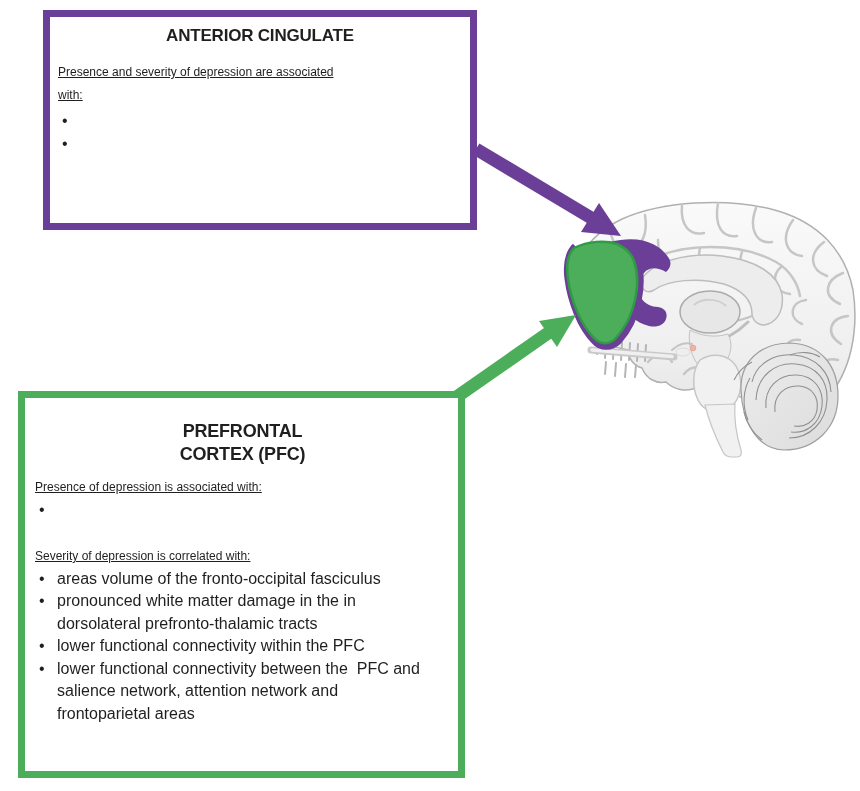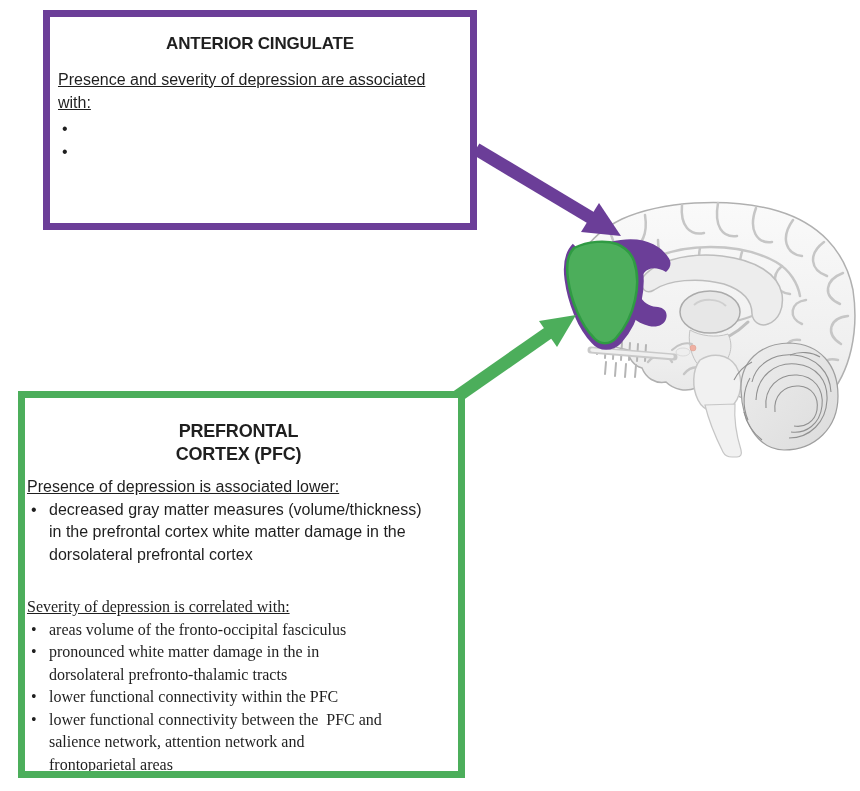--- a/index.html
+++ b/index.html
@@ -21,38 +21,38 @@
 
   .box{
     position:absolute;
     box-sizing:border-box;
     background:#fff;
     overflow:hidden;
   }
   .purple-box{
     left:43px;top:10px;width:434px;height:220px;
     border:7px solid var(--purple);
-    padding:16px 8px 8px 8px;
+    padding:8px 8px 8px 8px;
   }
   .green-box{
     left:18px;top:391px;width:447px;height:387px;
     border:7px solid var(--green);
-    padding:8px 8px 8px 2px;
+    padding:8px 8px 8px 10px;
   }
   .box-title{
     font-weight:bold;
     font-size:17px;
     line-height:22px;
     text-align:center;
     letter-spacing:-0.2px;
     white-space:pre-line;
   }
   .green-box .box-title{font-size:18px;line-height:23px;margin-top:14px;}
   .heading{
-    font-size:16px;
+    font-size:12px;
     line-height:22.5px;
     text-decoration:underline;
     white-space:pre;
     margin-top:14px;
   }
   .green-box .heading{margin-top:10px;}
   .bullets{margin-top:4px;}
   .green-box .bullets{margin-top:0;}
   .bullet-row{
     display:flex;
@@ -63,21 +63,21 @@
     font-size:16px;
     line-height:22.5px;
     padding-left:4px;
     box-sizing:border-box;
   }
   .bullet-text{
     font-size:16px;
     line-height:22.5px;
     white-space:pre;
   }
-  .section2{margin-top:30px;font-family:Liberation Serif, serif;}
+  .section2{margin-top:24px;}
 </style>
 </head>
 <body>
 
 <div class="canvas">
 
   <svg width="860" height="791" viewBox="0 0 860 791">
     <defs>
       <linearGradient id="cerebrumGrad" x1="0" y1="0" x2="0" y2="1">
         <stop offset="0" stop-color="#fafafa"></stop>
@@ -252,27 +252,24 @@
         <span class="bullet-glyph">•</span>
       </div>
     </div>
   </div>
 
   <div class="box green-box">
     <div class="box-title">PREFRONTAL
 CORTEX (PFC)</div>
 
     <div>
-      <div class="heading">Presence of depression is associated lower:</div>
+      <div class="heading">Presence of depression is associated with:</div>
       <div class="bullets">
         <div class="bullet-row">
           <span class="bullet-glyph">•</span>
-          <span class="bullet-text">decreased gray matter measures (volume/thickness)
-in the prefrontal cortex white matter damage in the
-dorsolateral prefrontal cortex</span>
         </div>
       </div>
     </div>
 
     <div class="section2">
       <div class="heading" style="margin-top:0;">Severity of depression is correlated with:</div>
       <div class="bullets">
         <div class="bullet-row">
           <span class="bullet-glyph">•</span>
           <span class="bullet-text">areas volume of the fronto-occipital fasciculus</span>

